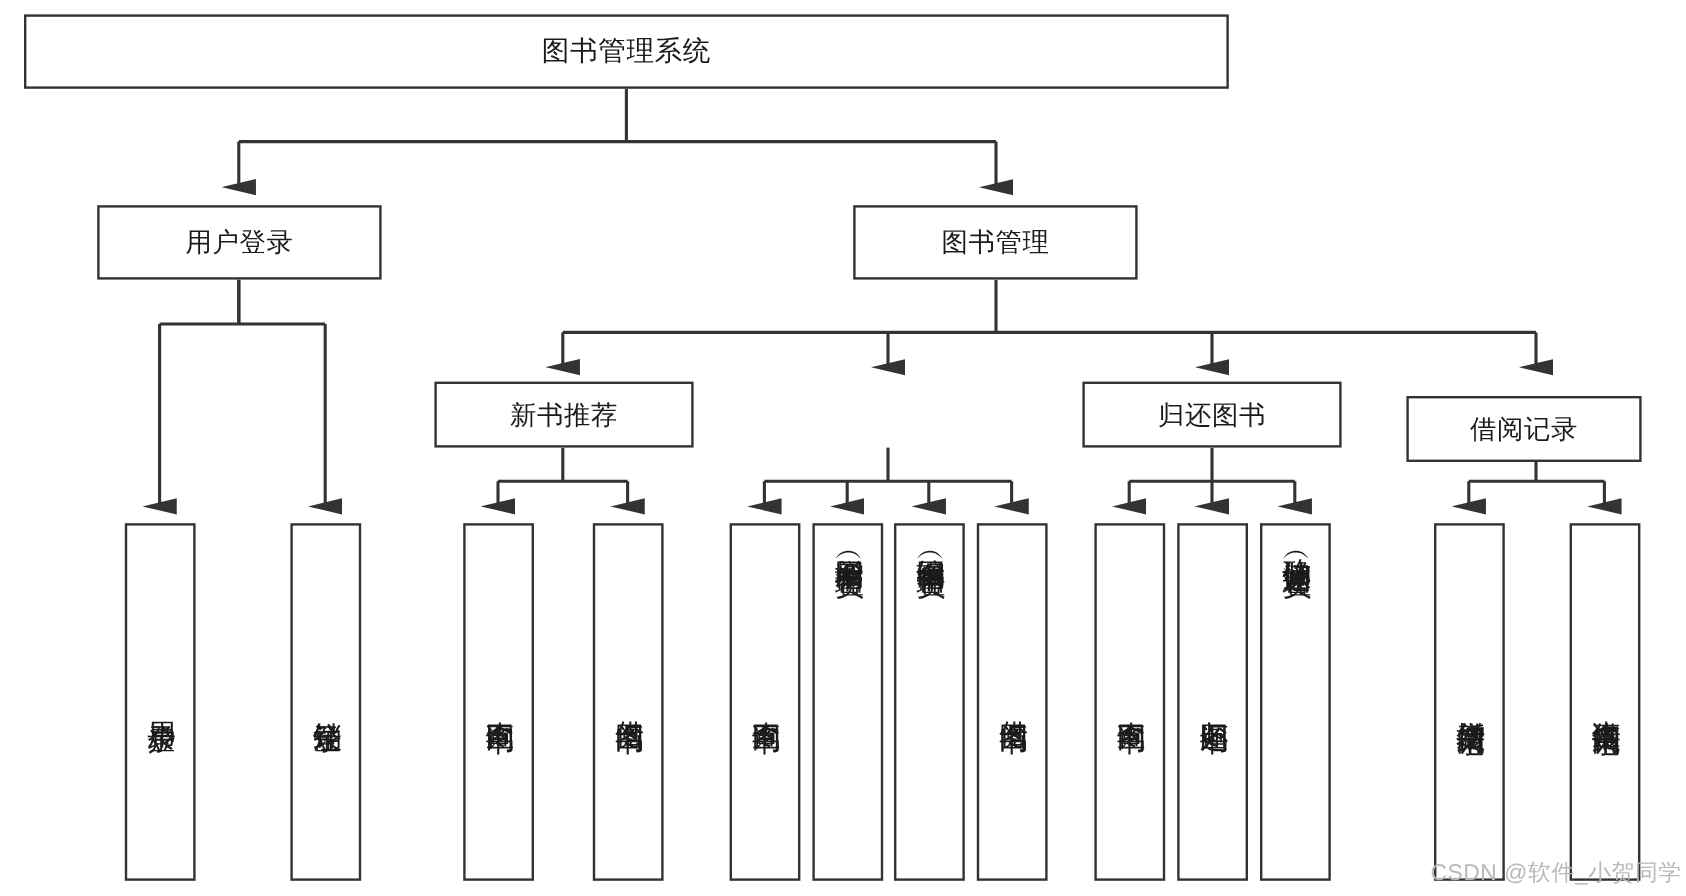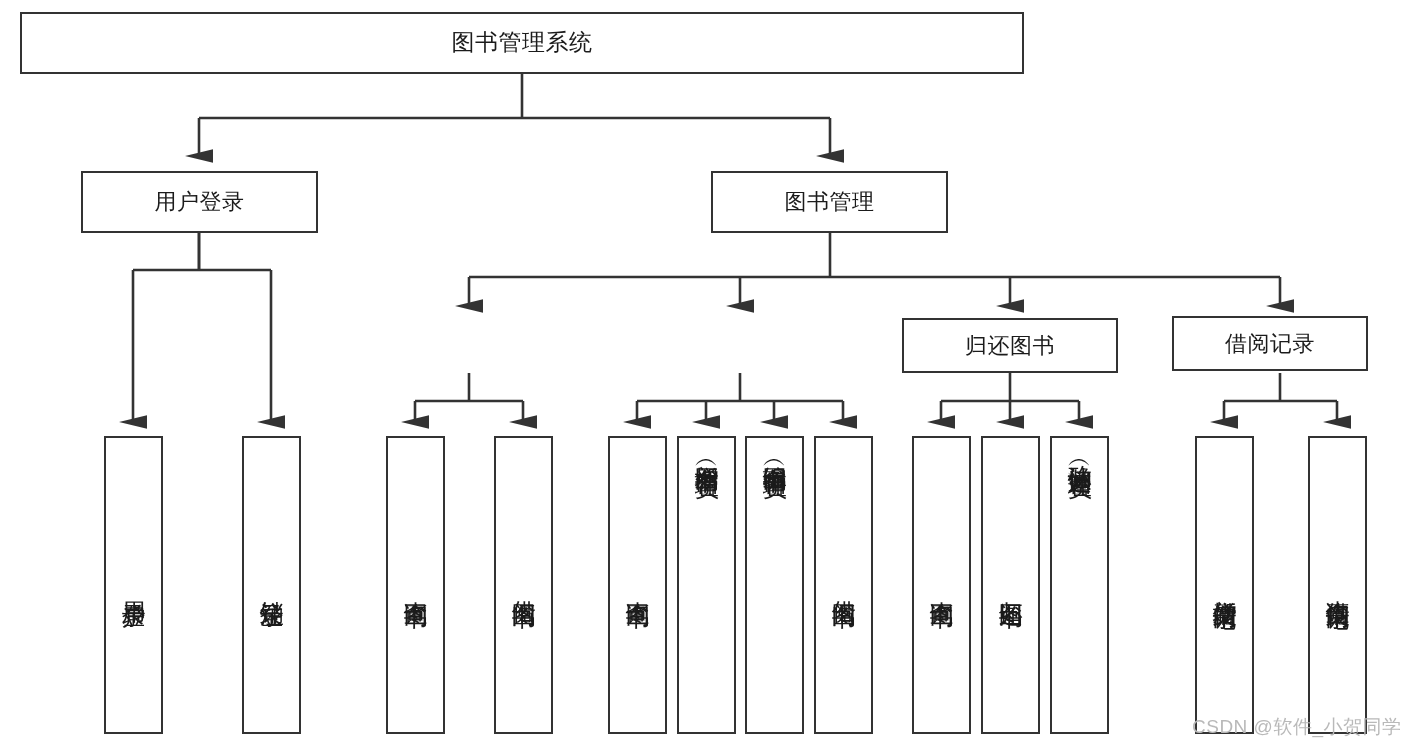--- a/index.html
+++ b/index.html
@@ -138,27 +138,30 @@
   </div>
 
   <div class="node horizontal" style="left:81px; top:171px; width:237px; height:62px;">
     <span class="label">用户登录</span>
   </div>
 
   <div class="node horizontal" style="left:711px; top:171px; width:237px; height:62px;">
     <span class="label">图书管理</span>
   </div>
 
+  <div class="node horizontal" style="left:362px; top:318px; width:216px; height:55px;">
+    <span class="label">新书推荐</span>
+  </div>
 
 
   <div class="node horizontal" style="left:902px; top:318px; width:216px; height:55px;">
     <span class="label">归还图书</span>
   </div>
 
-  <div class="node horizontal" style="left:1172px; top:316px; width:196px; height:55px;">
+  <div class="node horizontal" style="left:1172px; top:330px; width:196px; height:55px;">
     <span class="label">借阅记录</span>
   </div>
 
   <div class="node vertical center-text" style="left:104px; top:436px; width:59px; height:298px;">
     <span class="label">用户登录</span>
   </div>
 
   <div class="node vertical center-text" style="left:242px; top:436px; width:59px; height:298px;">
     <span class="label">注销登录</span>
   </div>

